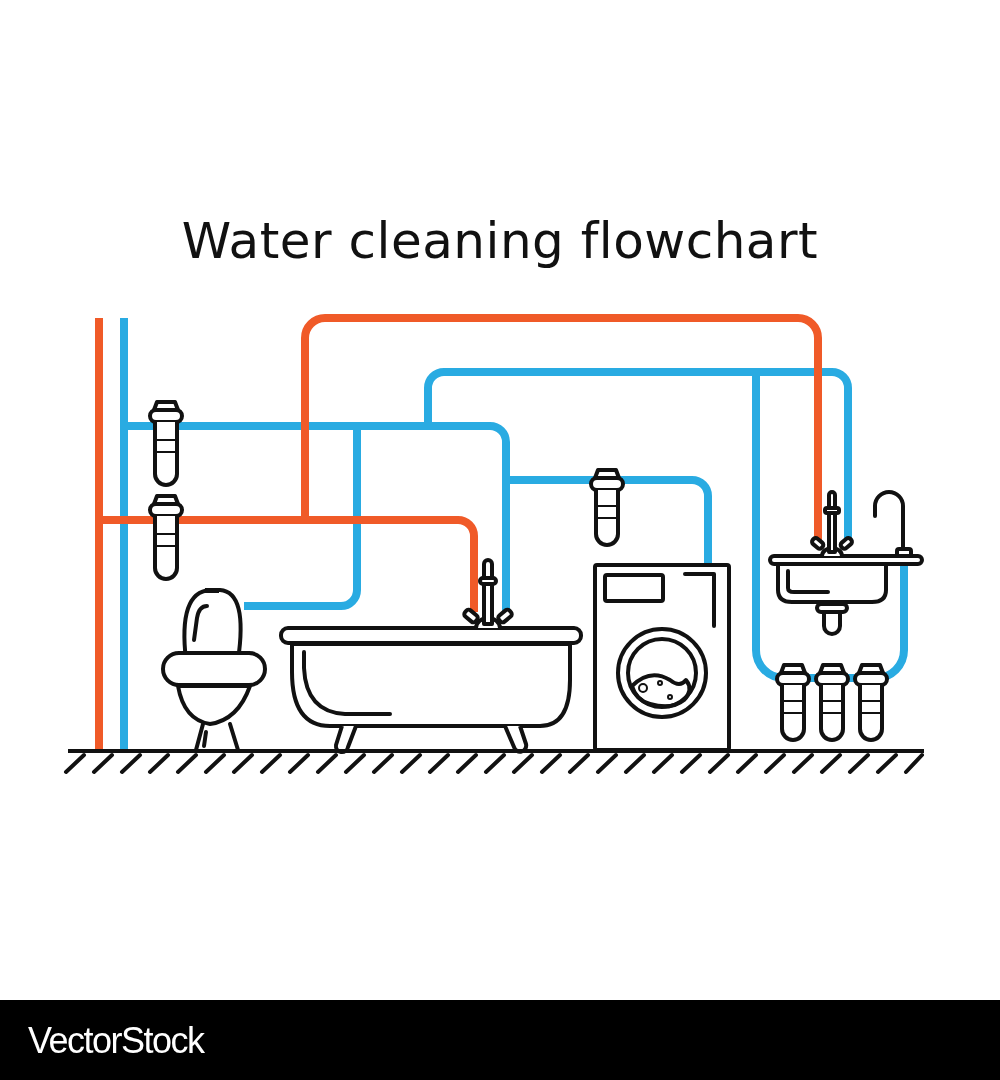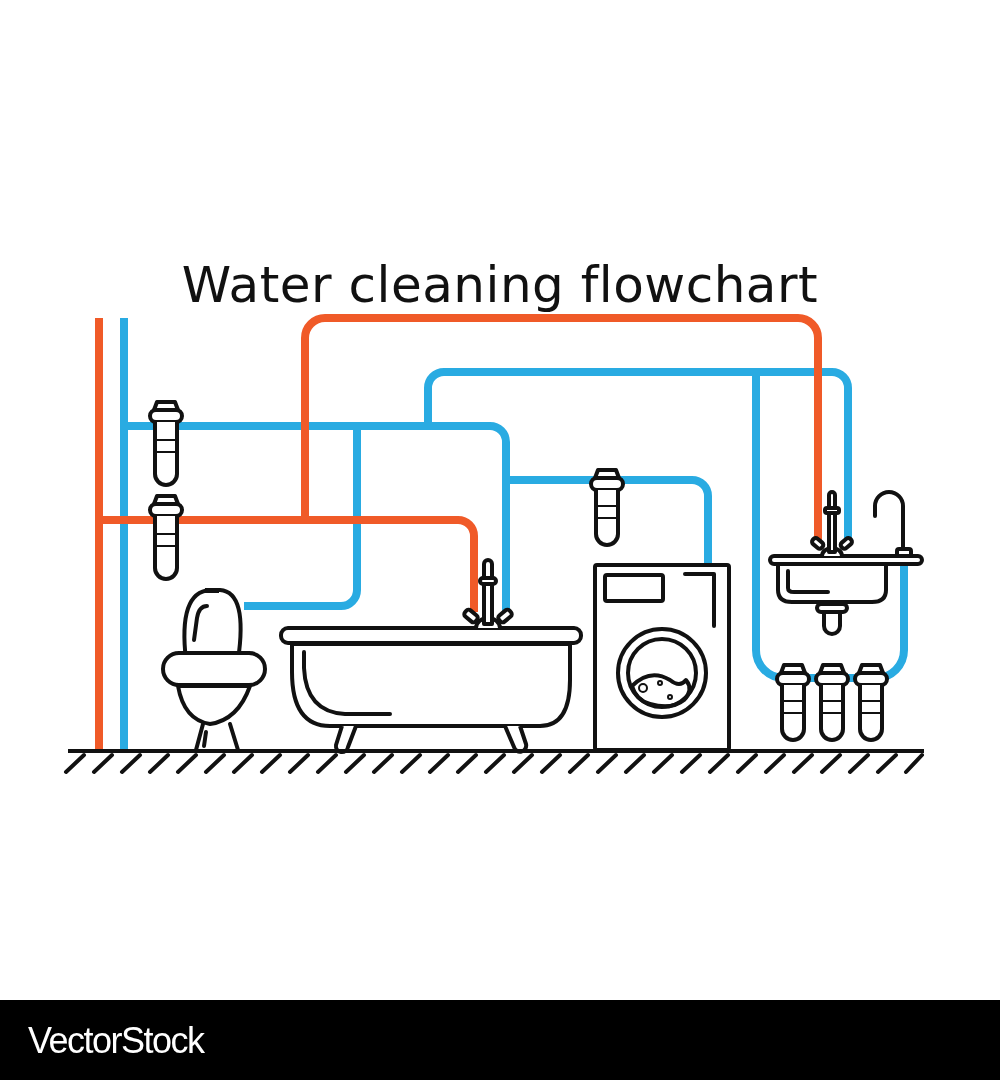--- a/index.html
+++ b/index.html
@@ -2,21 +2,21 @@
 <html><head>
   <meta charset="utf-8">
   <style>
     html, body { margin: 0; padding: 0; }
     body {
       width: 1000px; height: 1080px; background: #ffffff; position: relative; overflow: hidden;
       font-family: "Liberation Sans", "DejaVu Sans", sans-serif;
     }
     .title {
       position: absolute; left: 0; top: 212px; width: 1000px; text-align: center;
-      font-family: "DejaVu Sans", sans-serif; font-size: 50px; color: #111111; letter-spacing: 0.5px; margin-top: 44px;
+      font-family: "DejaVu Sans", sans-serif; font-size: 50px; color: #111111; letter-spacing: 0.5px;
     }
     svg.diagram { position: absolute; left: 0; top: 0; }
     .footer {
       position: absolute; left: 0; top: 1000px; width: 1000px; height: 80px; background: #000000;
       color: #ffffff;
     }
     .footer .brand {
       position: absolute; left: 28px; top: 20px; font-size: 36px; letter-spacing: -1.5px;
       font-family: "Liberation Sans", sans-serif;
     }

